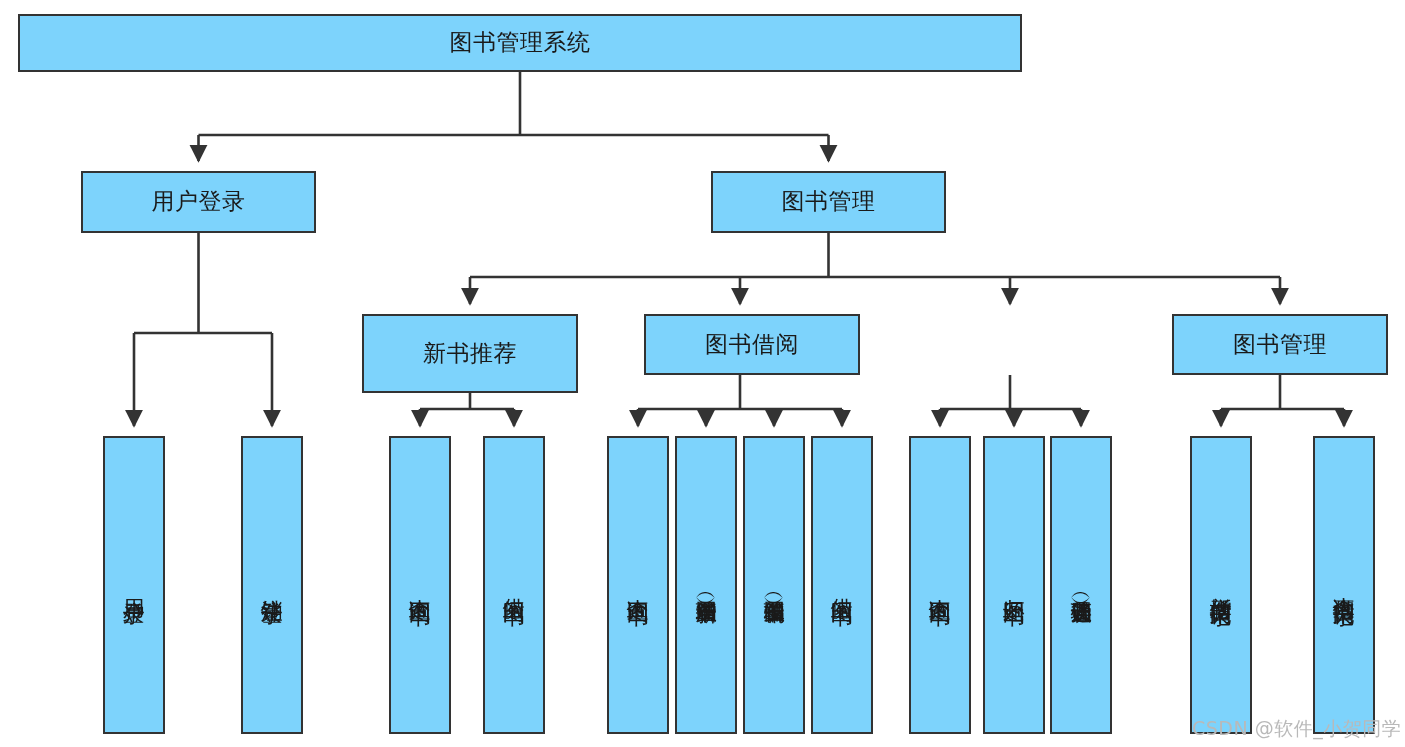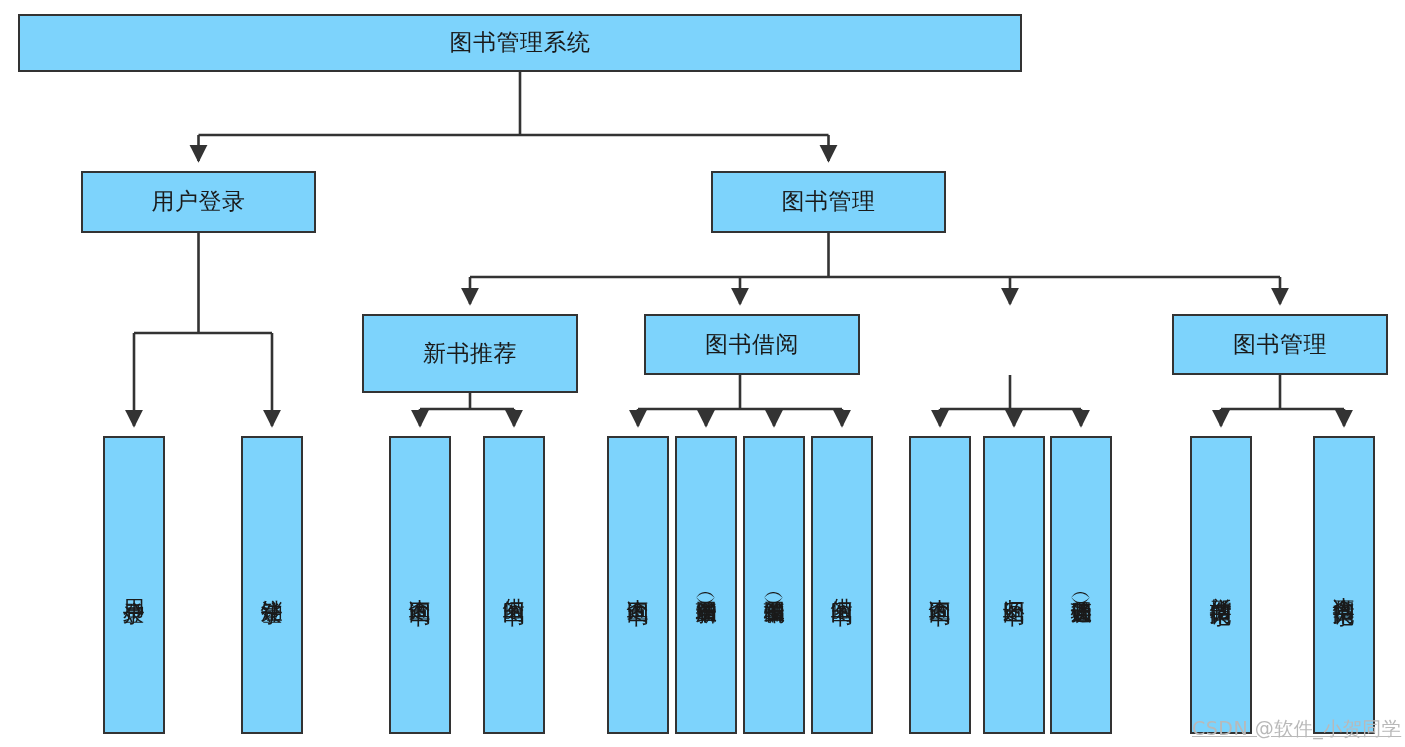--- a/index.html
+++ b/index.html
@@ -167,15 +167,15 @@
   <div class="node vert tight" id="leaf-10" style="left: 1050px; top: 436px; width: 62px; height: 298px;">
     <span class="vtext">确认归还（管理员）</span>
   </div>
   <div class="node vert" id="leaf-11" style="left: 1190px; top: 436px; width: 62px; height: 298px;">
     <span class="vtext">新增借阅记录</span>
   </div>
   <div class="node vert" id="leaf-12" style="left: 1313px; top: 436px; width: 62px; height: 298px;">
     <span class="vtext">查询借阅记录</span>
   </div>
 
-  <div class="watermark" id="watermark" style="left: 1192px; top: 716px; text-decoration: underline;">CSDN @软件_小贺同学</div>
+  <div class="watermark" id="watermark" style="left: 1192px; top: 716px;">CSDN @软件_小贺同学</div>
 
 </div>
 
 </body></html>

